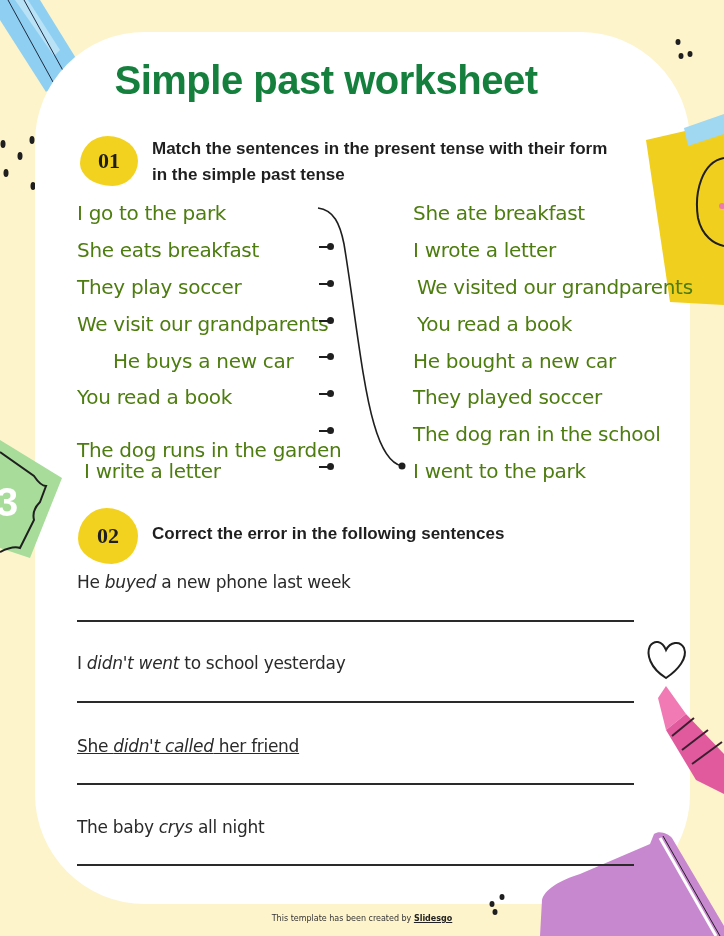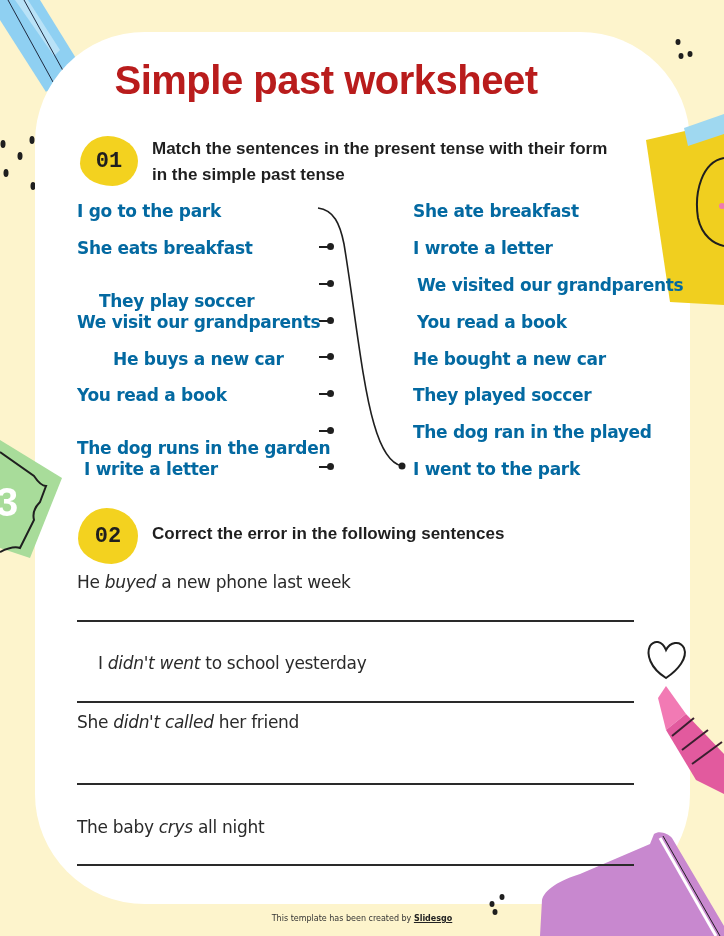--- a/index.html
+++ b/index.html
@@ -10,35 +10,35 @@
       color: #262626;
     }
     .deco { position: absolute; }
     .card {
       position: absolute; left: 35px; top: 32px; width: 655px; height: 872px;
       background: #ffffff; border-radius: 110px 110px 110px 110px;
     }
     .title {
       position: absolute; left: 0; width: 652px; top: 58px; text-align: center;
       font-family: "Liberation Sans", sans-serif; font-weight: bold; font-size: 40px;
-      color: #b91c1c; letter-spacing: -0.5px;
+      color: #15803d; letter-spacing: -0.5px;
     }
     .badge {
       position: absolute; width: 58px; height: 50px; background: #f3d21f;
       border-radius: 48% 52% 44% 56% / 55% 50% 50% 45%;
-      font-family: Liberation Mono, monospace; font-weight: bold; font-size: 22px;
+      font-family: Liberation Serif, serif; font-weight: bold; font-size: 22px;
       display: flex; align-items: center; justify-content: center; color: #1f1f1f;
     }
     .instr {
       position: absolute; font-family: "Liberation Sans", sans-serif; font-weight: bold;
       font-size: 17px; line-height: 26px; color: #1f1f1f;
     }
     .row {
-      position: absolute; white-space: nowrap; font-size: 17px; color: #0369a1;
-      font-family: "DejaVu Sans", sans-serif; font-weight: bold; letter-spacing: -0.3px;
+      position: absolute; white-space: nowrap; font-size: 20px; color: #4d7c0f;
+      font-family: "DejaVu Sans", sans-serif; font-weight: normal; letter-spacing: -0.3px;
     }
     .tick { position: absolute; width: 10px; height: 2px; background: #1f1f1f; }
     .dot { position: absolute; width: 7px; height: 7px; border-radius: 50%; background: #1f1f1f; }
     .q {
       position: absolute; left: 77px; font-size: 17px; color: #2a2a2a; white-space: nowrap;
       letter-spacing: -0.3px;
     }
     .q em { font-style: italic; }
     .line { position: absolute; left: 77px; width: 557px; height: 2px; background: #2a2a2a; }
     .footer {
@@ -118,36 +118,36 @@
 
 <div class="badge" style="left:80px;top:136px;">01</div>
 <div class="instr" style="left:152px;top:136px;">
   <div>Match the sentences in the present tense with their form</div>
   <div>in the simple past tense</div>
 </div>
 
 <div>
   <div class="row" style="left:77px;top:201px;">I go to the park</div>
   <div class="row" style="left:77px;top:238px;">She eats breakfast</div>
-  <div class="row" style="left:77px;top:291px;margin-left:22px;">They play soccer</div>
+  <div class="row" style="left:77px;top:275px;">They play soccer</div>
   <div class="row" style="left:77px;top:312px;">We visit our grandparents</div>
   <div class="row" style="left:77px;top:349px;margin-left:36px;">He buys a new car</div>
   <div class="row" style="left:77px;top:385px;">You read a book</div>
   <div class="row" style="left:77px;top:422px;margin-top:16px;">The dog runs in the garden</div>
   <div class="row" style="left:84px;top:459px;">I write a letter</div>
 </div>
 
 <div>
   <div class="row" style="left:413px;top:201px;">She ate breakfast</div>
   <div class="row" style="left:413px;top:238px;">I wrote a letter</div>
   <div class="row" style="left:417px;top:275px;text-align:right;">We visited our grandparents</div>
   <div class="row" style="left:417px;top:312px;">You read a book</div>
   <div class="row" style="left:413px;top:349px;">He bought a new car</div>
   <div class="row" style="left:413px;top:385px;">They played soccer</div>
-  <div class="row" style="left:413px;top:422px;">The dog ran in the played</div>
+  <div class="row" style="left:413px;top:422px;">The dog ran in the school</div>
   <div class="row" style="left:413px;top:459px;">I went to the park</div>
 </div>
 
 <div>
   <div class="tick" style="left:319px;top:246px;"></div>
     <div class="dot" style="left:327px;top:243px;"></div>
   <div class="tick" style="left:319px;top:283px;"></div>
     <div class="dot" style="left:327px;top:280px;"></div>
   <div class="tick" style="left:319px;top:320px;"></div>
     <div class="dot" style="left:327px;top:317px;"></div>
@@ -166,26 +166,26 @@
 </svg>
 
 <div class="badge" style="left:78px;top:508px;width:60px;height:56px;">02</div>
 <div class="instr" style="left:152px;top:521px;">Correct the error in the following sentences</div>
 
 <div class="q" style="top:572px;">
   <span>He </span><em>buyed</em><span> a new phone last week</span>
 </div>
 <div class="line" style="top:620px;"></div>
 
-<div class="q" style="top:653px;margin-left:21px;">
+<div class="q" style="top:653px;">
   <span>I </span><em>didn't went</em><span> to school yesterday</span>
 </div>
 <div class="line" style="top:701px;"></div>
 
-<div class="q" style="top:712px;">
+<div class="q" style="top:736px;text-decoration:underline;">
   <span>She </span><em>didn't called</em><span> her friend</span>
 </div>
 <div class="line" style="top:783px;"></div>
 
 <div class="q" style="top:817px;">
   <span>The baby </span><em>crys</em><span> all night</span>
 </div>
 <div class="line" style="top:864px;"></div>
 
 <div class="footer">

